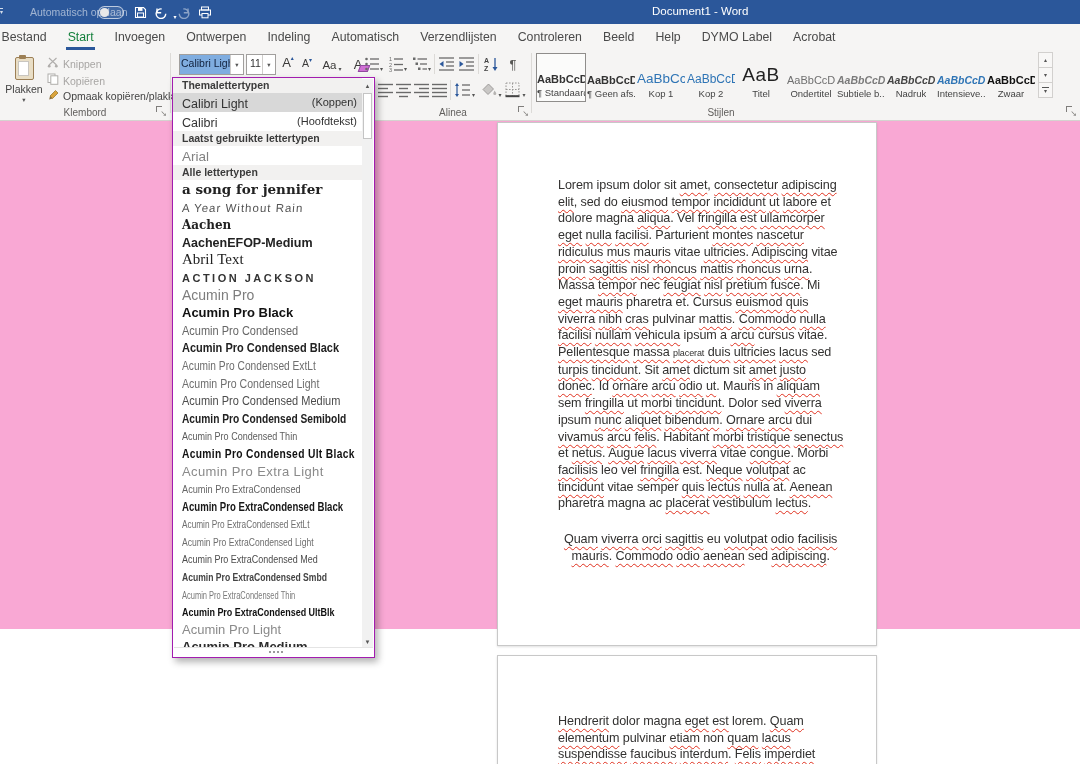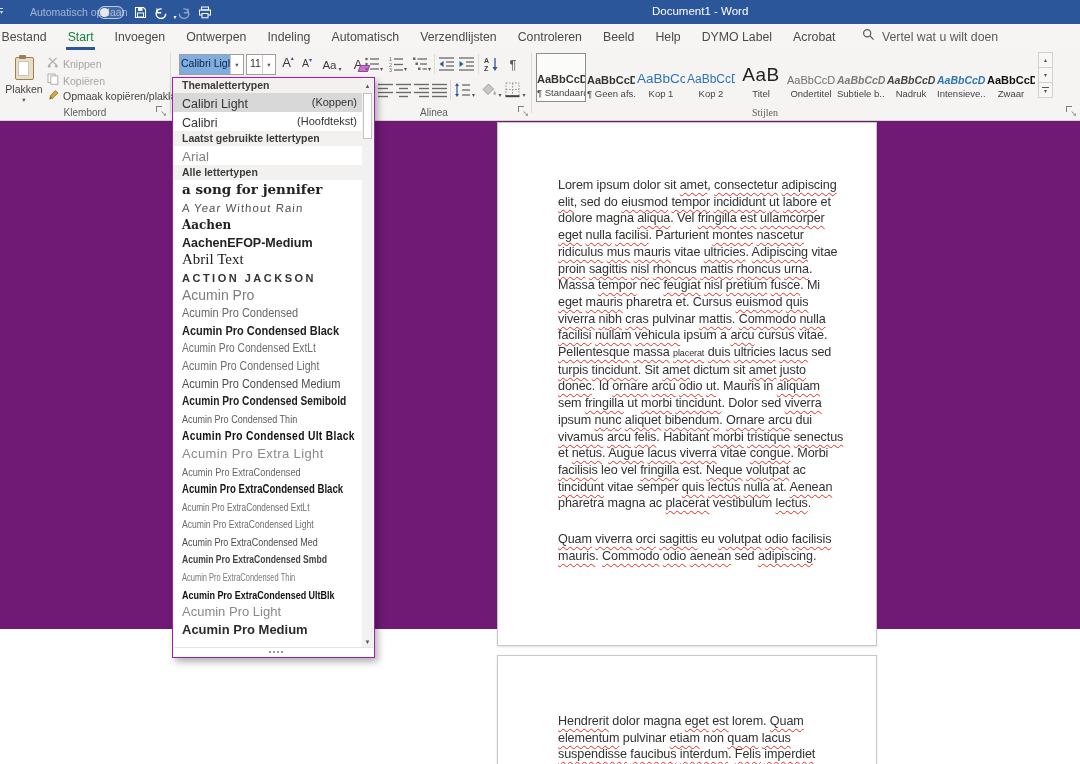--- a/index.html
+++ b/index.html
@@ -134,30 +134,30 @@
   .fd-scroll{position:absolute;top:1px;right:1px;bottom:9px;width:11px;background:#f1f1f1;}
   .fd-up,.fd-down{position:absolute;left:0;width:11px;height:13px;display:flex;align-items:center;justify-content:center;
                   font-size:6px;color:#555;background:#f1f1f1;}
   .fd-up{top:0;}.fd-down{bottom:0;}
   .fd-thumb{position:absolute;left:0.5px;top:14px;width:9px;height:46px;background:#fff;border:1px solid #c4c4c4;box-sizing:border-box;}
   .fd-grip{position:absolute;left:1px;right:1px;bottom:1px;height:8px;background:#fff;border-top:1px solid #e4e4e4;
            display:flex;align-items:center;justify-content:center;}
   .grip-dots{width:2px;height:2px;background:#9a9a9a;box-shadow:4px 0 #9a9a9a,8px 0 #9a9a9a,-4px 0 #9a9a9a;}
 
   
-  .canvas{position:absolute;left:0;top:121px;width:100%;height:508px;background:#701a75;}
+  .canvas{position:absolute;left:0;top:121px;width:100%;height:508px;background:#f9a8d4;}
   .page{position:absolute;left:497px;width:380px;background:#fff;border:1px solid #c8c8c8;box-sizing:border-box;
         box-shadow:0 1px 2px rgba(0,0,0,.12);}
   .page1{top:1px;height:524px;}
   .page2{top:534px;height:150px;}
   .dtext{position:absolute;left:60px;font-size:12.6px;line-height:16.7px;letter-spacing:-.1px;color:#323130;}
   .page1 .dtext{top:54px;}
   .page2 .dtext{top:57px;}
   .dline{white-space:nowrap;}
-  .para2{margin-top:19px;}
+  .para2{margin-top:19px;text-align:center;}
   .sq{text-decoration-line:underline;text-decoration-style:wavy;text-decoration-color:#e0301e;
       text-decoration-thickness:1px;text-underline-offset:2.5px;}
   .sq.small{font-size:9px;}
 </style>
 </head>
 <body>
 
 <div id="app">
 
   <div class="titlebar">
@@ -213,29 +213,20 @@
       <div class="tab">Controleren</div>
 
       <div class="tab">Beeld</div>
 
       <div class="tab">Help</div>
 
       <div class="tab">DYMO Label</div>
 
       <div class="tab">Acrobat</div>
 
-    <div class="searchbox">
-      <span>
-        <svg width="13" height="13" viewBox="0 0 13 13">
-            <circle cx="5.2" cy="5.2" r="3.6" fill="none" stroke="#5c5b59" stroke-width="1.2"></circle>
-            <line x1="8" y1="8" x2="11.6" y2="11.6" stroke="#5c5b59" stroke-width="1.2"></line>
-          </svg>
-      </span>
-      <span>Vertel wat u wilt doen</span>
-    </div>
   </div>
 
   <div class="ribbon">
 
     <div class="paste-btn">
       <span class="clip-ic"></span>
       <span class="paste-label">Plakken</span>
       <span class="paste-caret">▾</span>
     </div>
     <div class="smallbtn disabled" style="left:47px;top:7px;">
@@ -436,21 +427,21 @@
       <svg width="24" height="18" viewBox="0 0 24 18">
           <g stroke="#9a9896" stroke-width="1" stroke-dasharray="1.6 1.4">
             <rect x="2" y="2" width="13" height="13" fill="none"></rect>
             <line x1="8.5" y1="2" x2="8.5" y2="15"></line>
             <line x1="2" y1="8.5" x2="15" y2="8.5"></line>
           </g>
           <line x1="1.5" y1="15.2" x2="15.5" y2="15.2" stroke="#444" stroke-width="2"></line>
           <text x="18.5" y="16" font-size="6" fill="#555">▾</text>
         </svg>
     </span>
-    <div class="grplabel" style="left:399px;width:70px;">Alinea</div>
+    <div class="grplabel" style="left:418px;width:70px;">Alinea</div>
     <span class="launcher" style="left:518px;top:56px;"></span>
     <div class="gdiv" style="left:531px;"></div>
 
     <div class="stylegal">
 
         <div class="styleitem selected">
           <span class="prev">
             <span class="st-norm">AaBbCcDc</span>
           </span>
           <span class="slab">¶ Standaard</span>
@@ -518,21 +509,21 @@
           </span>
           <span class="slab">Zwaar</span>
         </div>
 
     </div>
     <div class="galstrip">
       <div class="galbtn">▴</div>
       <div class="galbtn">▾</div>
       <div class="galbtn"><span class="bar"></span>▾</div>
     </div>
-    <div class="grplabel" style="left:720px;width:90px;font-family:Liberation Serif, serif;">Stijlen</div>
+    <div class="grplabel" style="left:676px;width:90px;">Stijlen</div>
     <span class="launcher" style="left:1066px;top:56px;"></span>
   </div>
 
   <div class="canvas">
     <div class="page page1">
       <div class="dtext">
         <div>
 
             <div class="dline">Lorem ipsum dolor sit <span class="sq">amet</span>, <span class="sq">consectetur</span> <span class="sq">adipiscing</span></div>
 
@@ -659,20 +650,24 @@
         <div class="fd-row item">
           
           <span class="fd-label ff-action">ACTION JACKSON</span>
         </div>
 
         <div class="fd-row item">
           
           <span class="fd-label ff-acumin">Acumin Pro</span>
         </div>
 
+        <div class="fd-row item">
+          
+          <span class="fd-label ff-black">Acumin Pro Black</span>
+        </div>
 
         <div class="fd-row item">
           
           <span class="fd-label ff-cond">Acumin Pro Condensed</span>
         </div>
 
         <div class="fd-row item">
           
           <span class="fd-label ff-condblack">Acumin Pro Condensed Black</span>
         </div>

